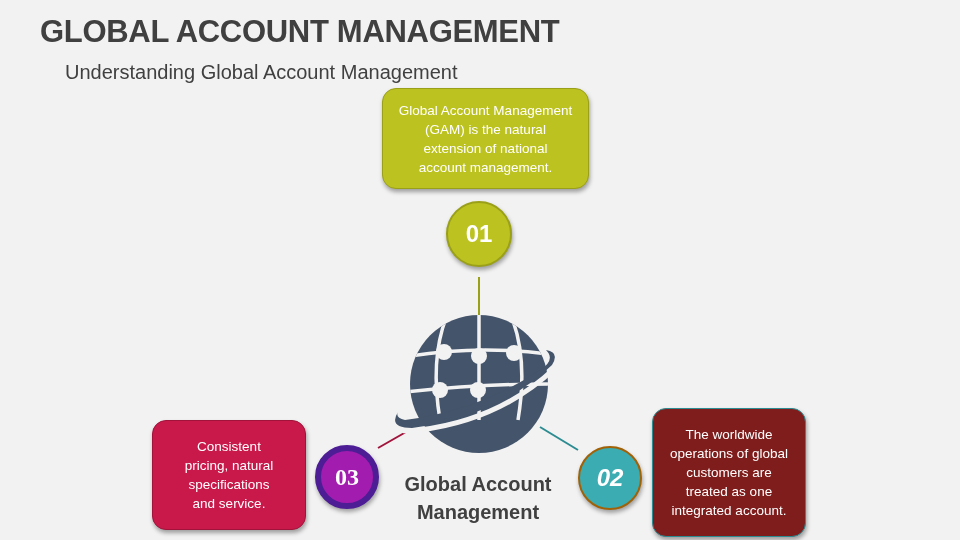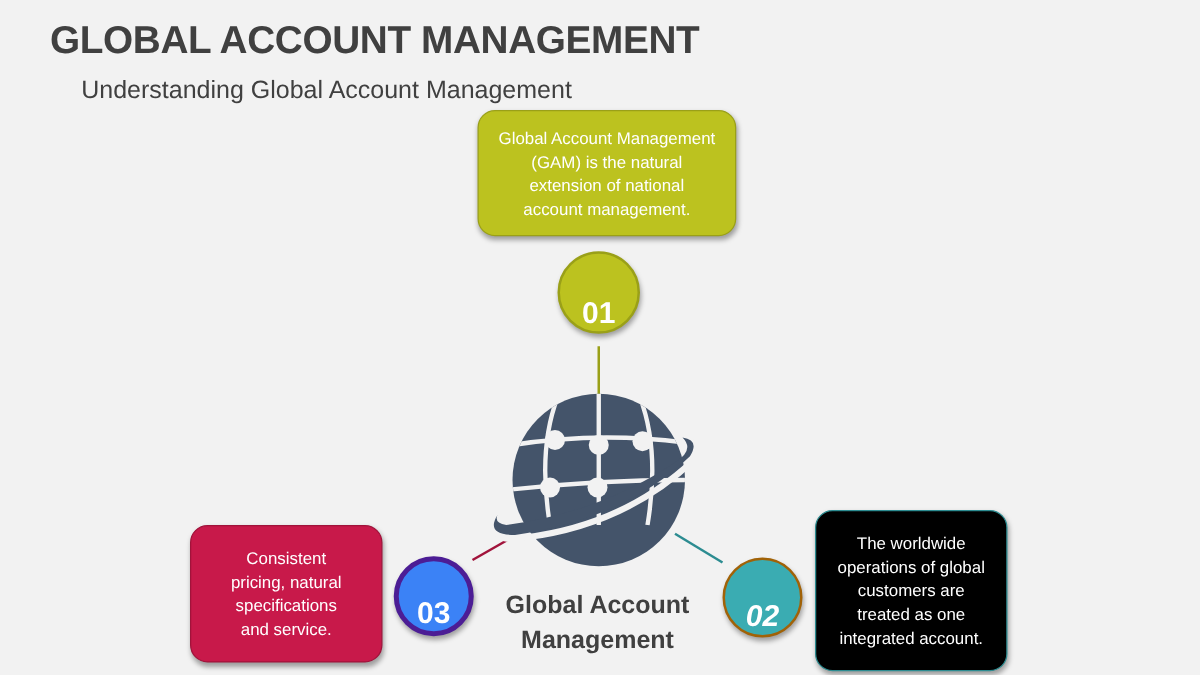--- a/index.html
+++ b/index.html
@@ -3,25 +3,25 @@
 <meta charset="utf-8">
 <style>
   html, body { margin:0; padding:0; }
   body { width:960px; height:540px; background:#f2f2f2; position:relative; overflow:hidden;
          font-family:"Liberation Sans", "DejaVu Sans", sans-serif; }
   .title { position:absolute; left:40px; top:14px; font-size:31px; font-weight:bold; color:#404040; letter-spacing:-0.3px; white-space:nowrap; }
   .subtitle { position:absolute; left:40px; top:61px; font-size:20px; color:#404040; white-space:nowrap;margin-left:25px; }
   .box { position:absolute; border-radius:14px; color:#fff; display:flex; align-items:center; justify-content:center;
          text-align:center; font-size:13.5px; line-height:19px; box-shadow:1px 3px 4px rgba(0,0,0,0.35); box-sizing:border-box; padding:0 10px; }
   .box span { white-space:pre-line; }
-  .circle { position:absolute; border-radius:50%; color:#fff; font-weight:bold; font-size:24px; display:flex; align-items:flex-end;
+  .circle { position:absolute; border-radius:50%; color:#fff; font-weight:bold; font-size:24px; display:flex; align-items:center;
             justify-content:center; box-shadow:1px 3px 4px rgba(0,0,0,0.35); box-sizing:border-box; }
   .c1 { background:#bcc21f; border:2px solid #9aa018; }
   .c2 { background:#3aacb2; border:2px solid #a16207;font-style:italic; }
-  .c3 { background:#3b82f6; border:4px solid #4c1d95; }
+  .c3 { background:#a21caf; border:6px solid #4c1d95;font-family:Liberation Serif, serif; }
   .center-label { position:absolute; left:378px; top:470px; width:200px; text-align:center; font-size:20px; font-weight:bold;
                   color:#404040; line-height:28px; white-space:pre-line; }
   svg.globe { position:absolute; left:0; top:0; }
 </style>
 </head>
 <body>
 
 <div class="title">GLOBAL ACCOUNT MANAGEMENT</div>
 <div class="subtitle">Understanding Global Account Management</div>
 
@@ -63,21 +63,21 @@
 extension of national
 account management.</span>
 </div>
 <div class="circle c1" style="left:446px; top:201px; width:66px; height:66px;">
   <span>01</span>
 </div>
 
 <div class="circle c2" style="left:578px; top:446px; width:64px; height:64px;">
   <span>02</span>
 </div>
-<div class="box" style="left:652px; top:408px; width:154px; height:129px; background:#000000; border:1px solid #2c8c91;">
+<div class="box" style="left:652px; top:408px; width:154px; height:129px; background:#7f1d1d; border:1px solid #2c8c91;">
   <span>The worldwide
 operations of global
 customers are
 treated as one
 integrated account.</span>
 </div>
 
 <div class="box" style="left:152px; top:420px; width:154px; height:110px; background:#c8194a; border:1px solid #a1133b;">
   <span>Consistent
 pricing, natural

